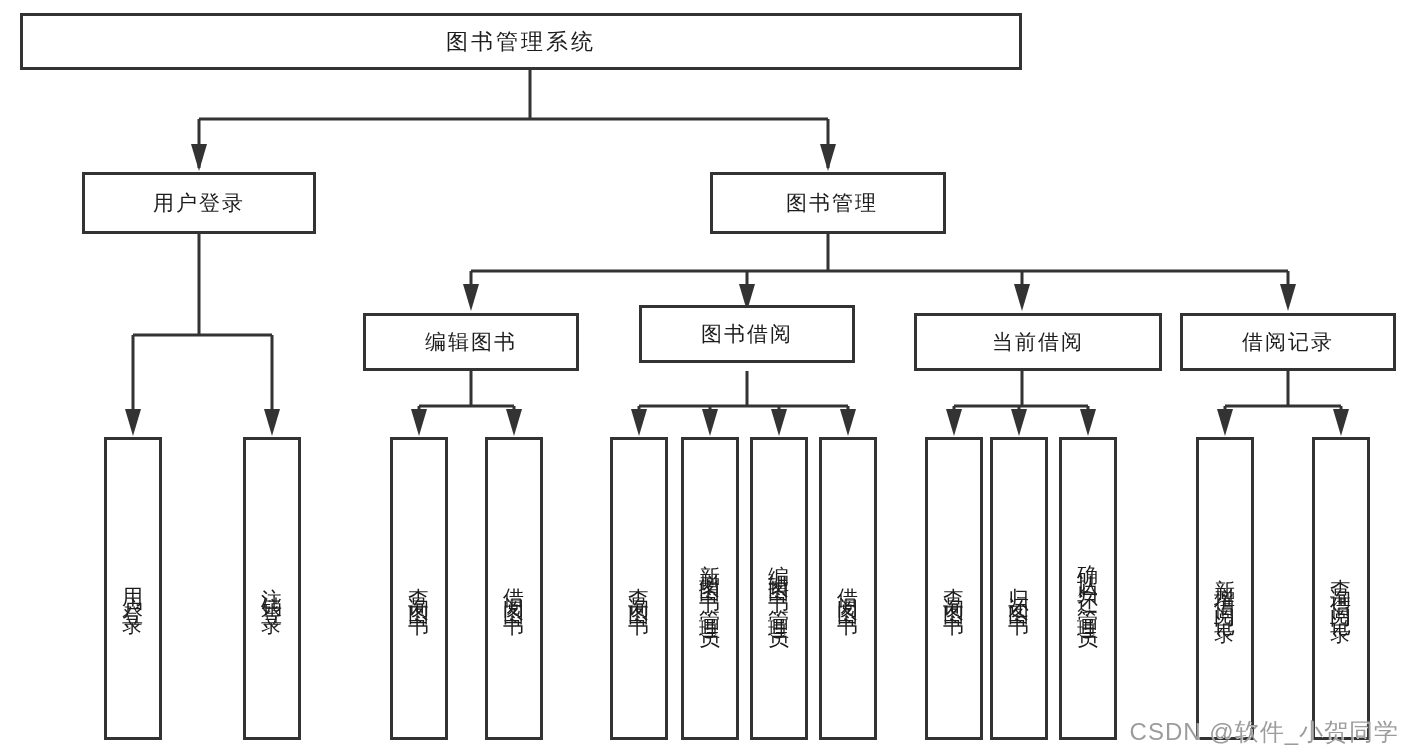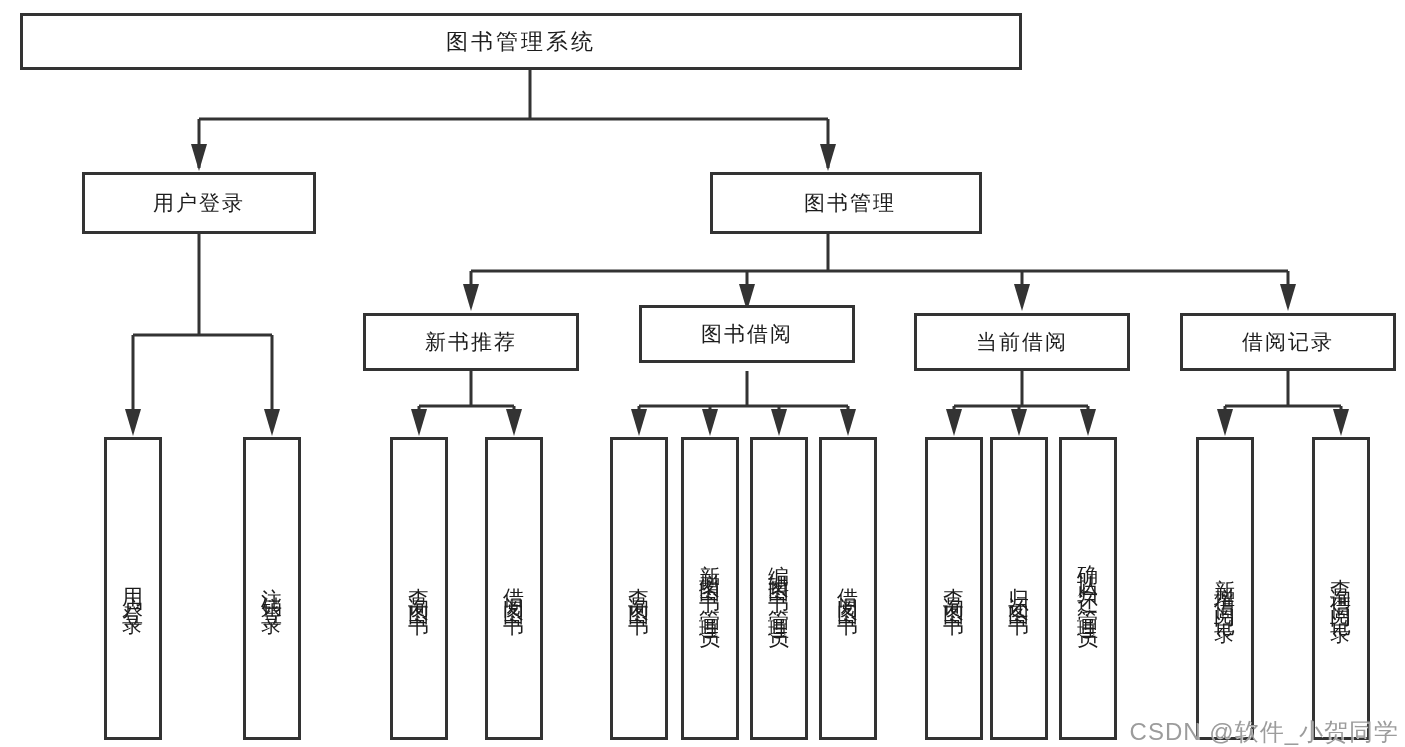--- a/index.html
+++ b/index.html
@@ -103,31 +103,31 @@
     </g>
   </svg>
 
   <div class="box root" style="left:20px; top:13px; width:1002px; height:57px;">
     <span class="hl">图书管理系统</span>
   </div>
 
   <div class="box" style="left:82px; top:172px; width:234px; height:62px;">
     <span class="hl">用户登录</span>
   </div>
-  <div class="box" style="left:710px; top:172px; width:272px; height:62px;padding-left:8px;">
+  <div class="box" style="left:710px; top:172px; width:236px; height:62px;padding-left:8px;">
     <span class="hl">图书管理</span>
   </div>
 
   <div class="box" style="left:363px; top:313px; width:216px; height:58px;">
-    <span class="hl">新书推荐</span>
+    <span class="hl">编辑图书</span>
   </div>
   <div class="box" style="left:639px; top:305px; width:216px; height:58px;">
     <span class="hl">图书借阅</span>
   </div>
-  <div class="box" style="left:914px; top:313px; width:216px; height:58px;">
+  <div class="box" style="left:914px; top:313px; width:248px; height:58px;">
     <span class="hl">当前借阅</span>
   </div>
   <div class="box" style="left:1180px; top:313px; width:216px; height:58px;">
     <span class="hl">借阅记录</span>
   </div>
 
   <div class="box leaf" style="left:104px;">
     <span class="vl">用户登录</span>
   </div>
   <div class="box leaf" style="left:243px;">

